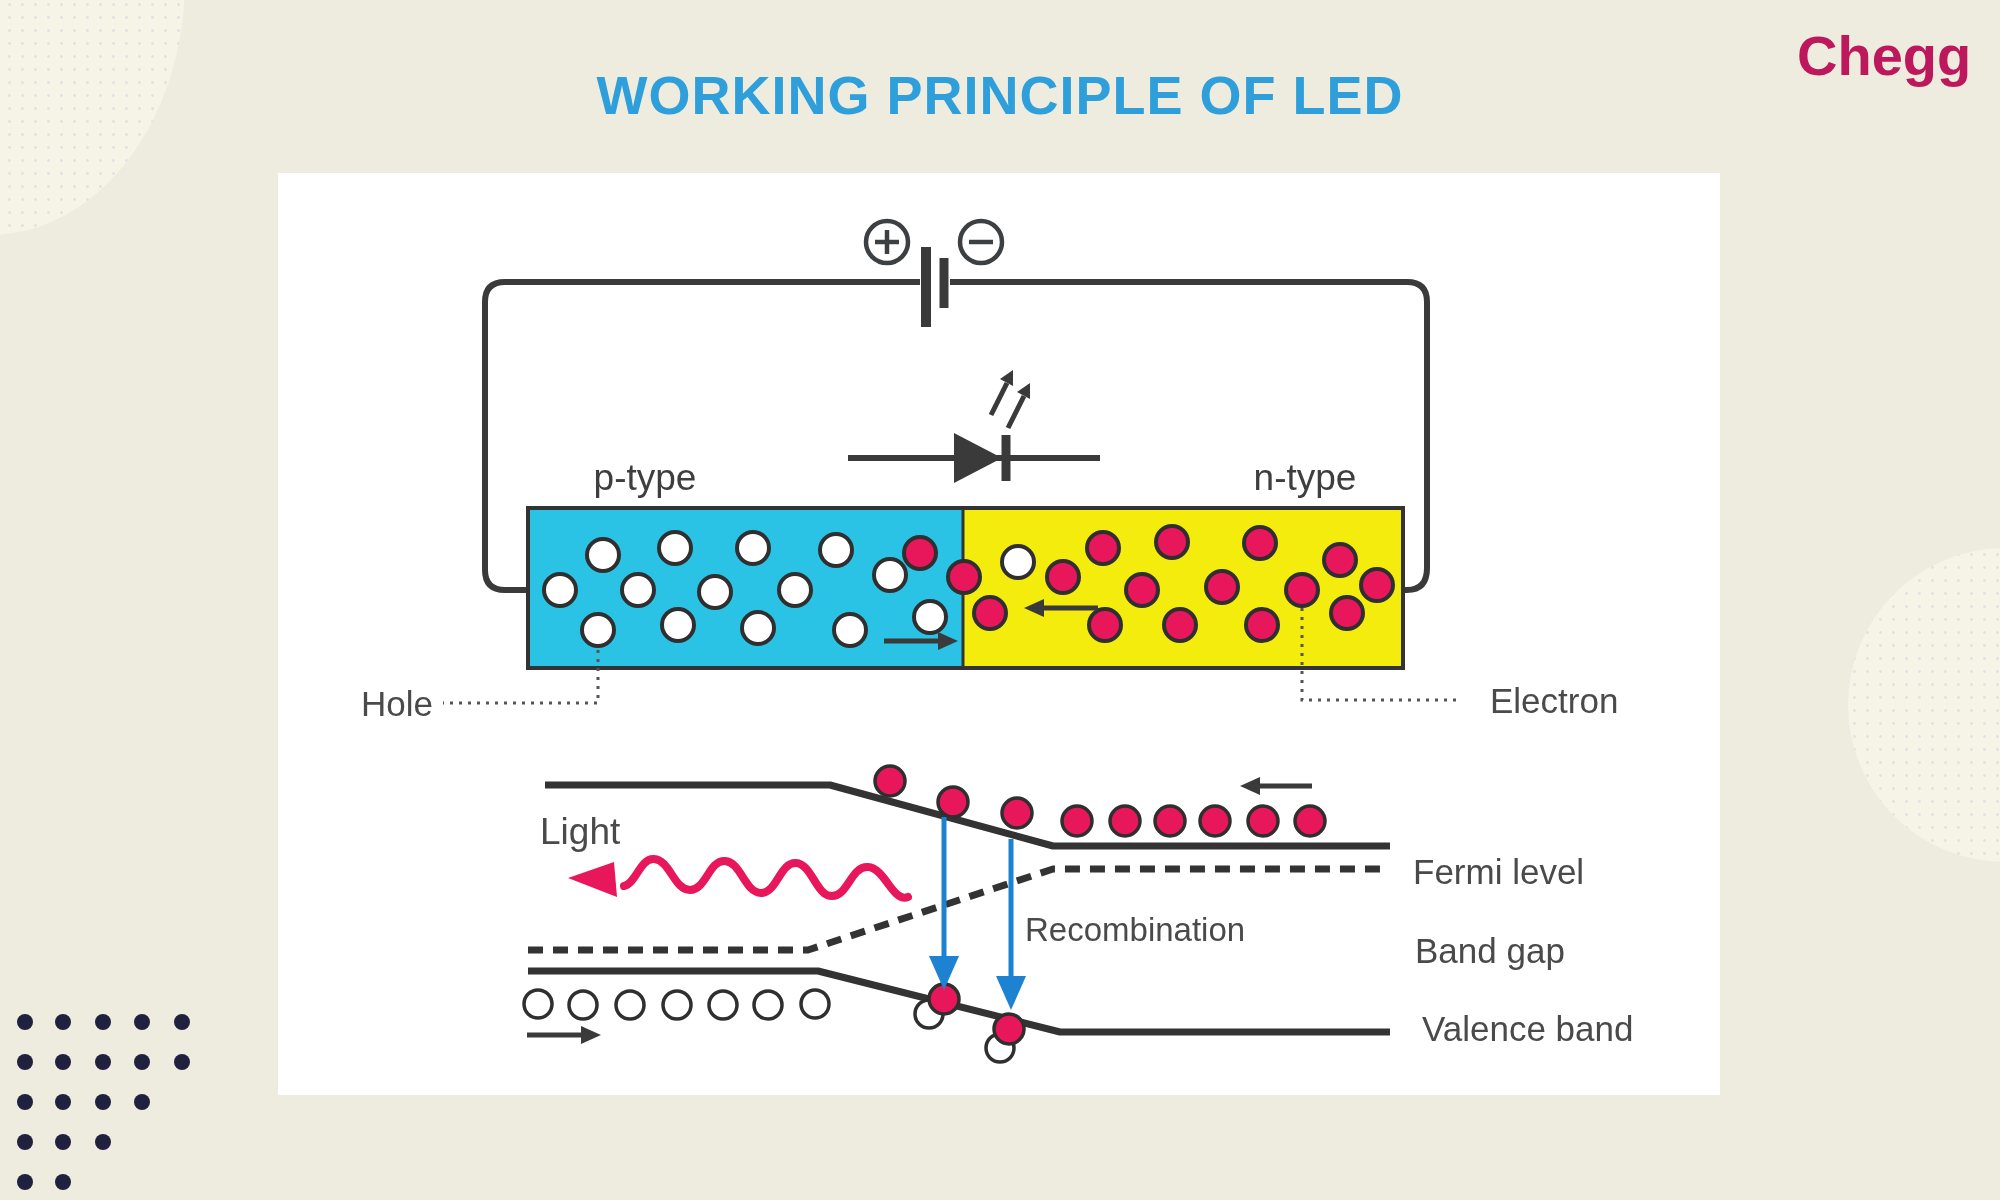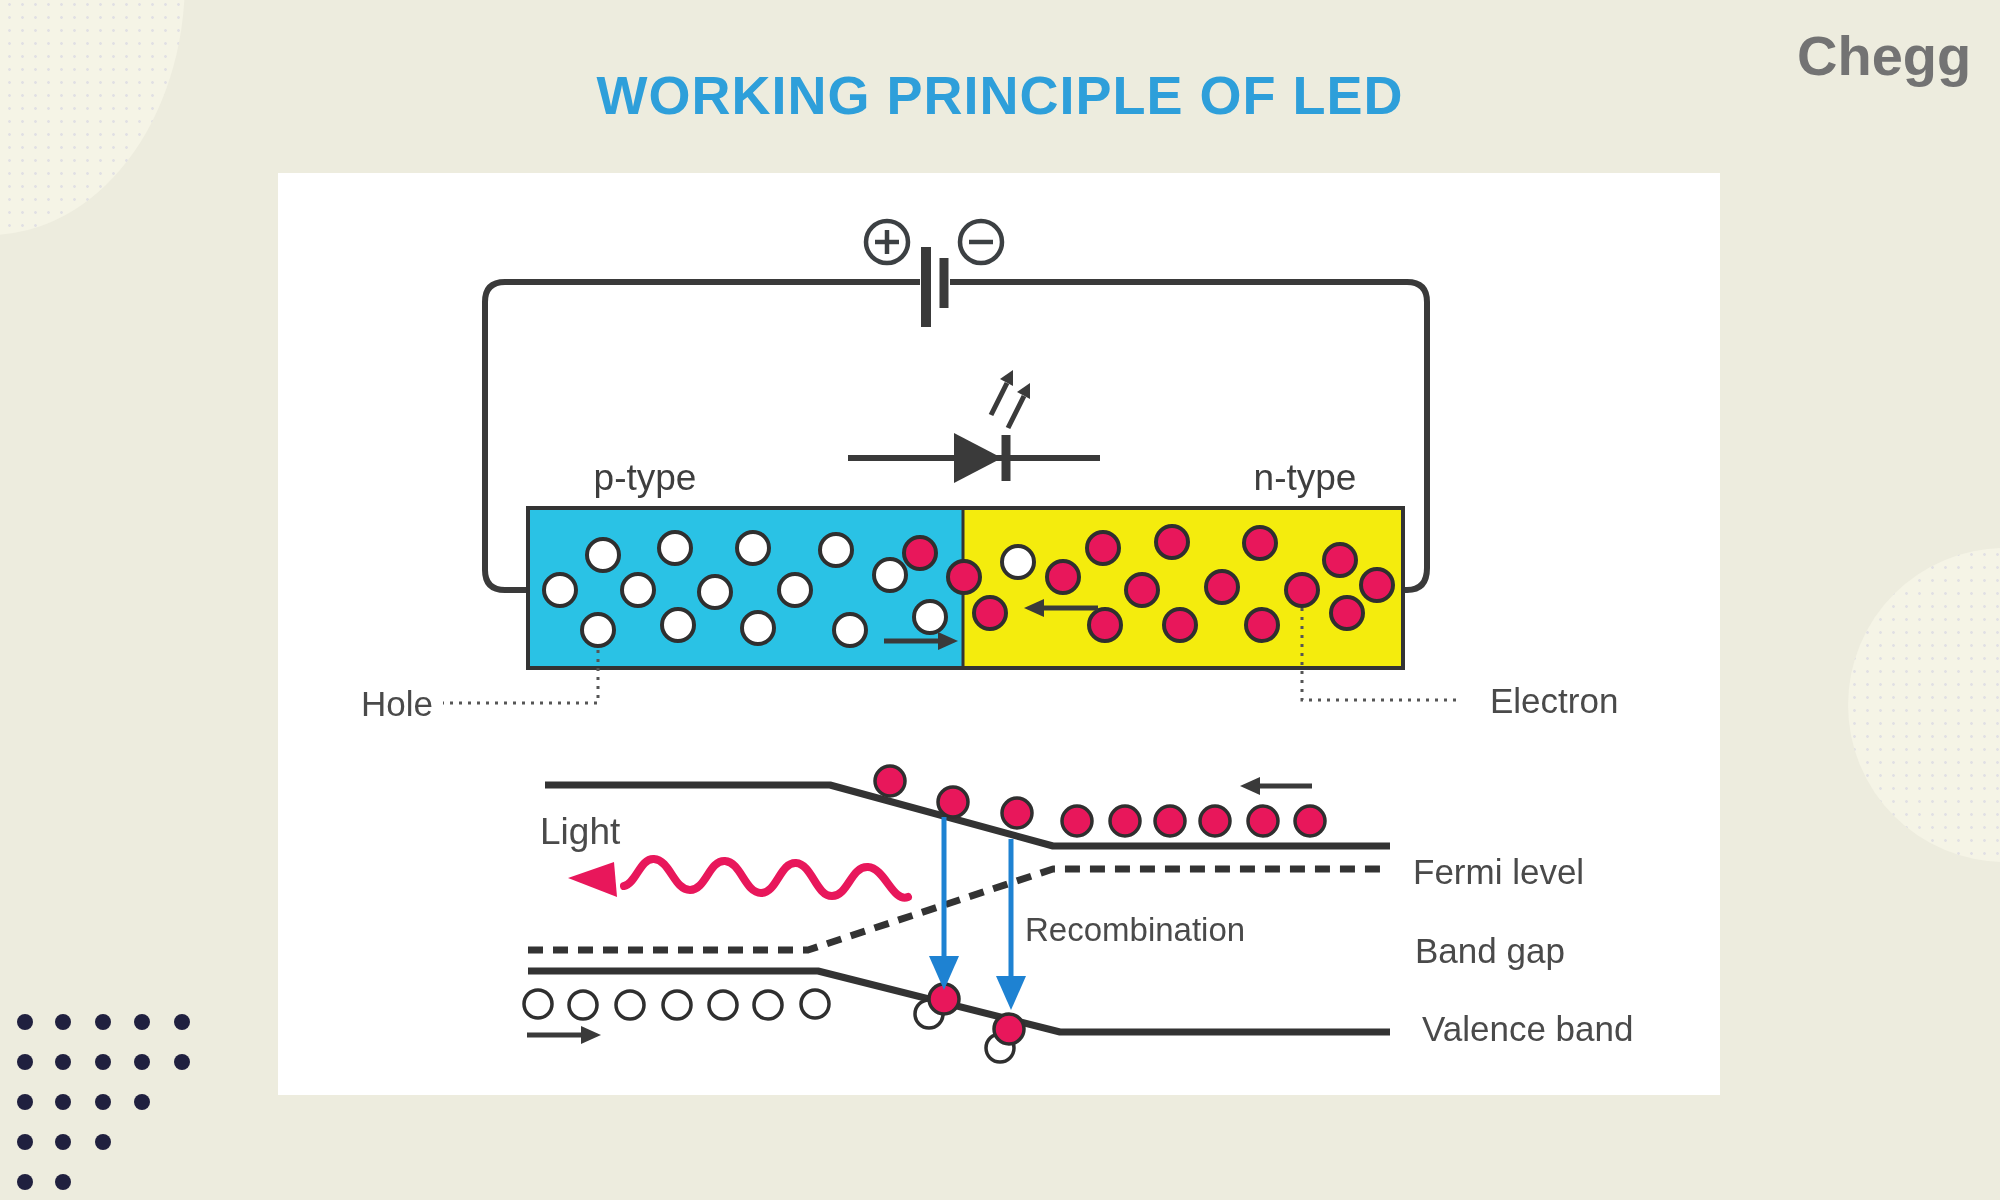--- a/index.html
+++ b/index.html
@@ -19,21 +19,21 @@
     position:absolute;left:278px;top:173px;width:1442px;height:922px;
     background:#FFFFFF;
   }
   #title{
     position:absolute;left:0;top:66px;width:2000px;height:58px;
     text-align:center;font-size:54px;line-height:58px;font-weight:bold;
     letter-spacing:1px;color:#2E9FDA;
   }
   #brand{
     position:absolute;left:1797px;top:26px;width:200px;height:60px;
-    font-size:56px;line-height:60px;font-weight:bold;color:#737373;
+    font-size:56px;line-height:60px;font-weight:bold;color:#be185d;
   }
   #overlay{position:absolute;left:0;top:0;width:2000px;height:1200px;}
   text{font-family:"Liberation Sans", sans-serif;fill:#4A4A4A;}
   .tlbl{font-size:35px;}
   .ttype{font-size:37px;fill:#3E3E3E;}
   .wire{stroke:#3A3A3A;stroke-width:6;fill:none;}
   .band{stroke:#333333;stroke-width:7;fill:none;stroke-linejoin:round;}
   .leader{stroke:#555555;stroke-width:3;fill:none;stroke-dasharray:3 6;}
   .holeC{fill:#FFFFFF;stroke:#2F2F2F;stroke-width:4;}
   .elecC{fill:#E8175B;stroke:#2F2F2F;stroke-width:4;}

